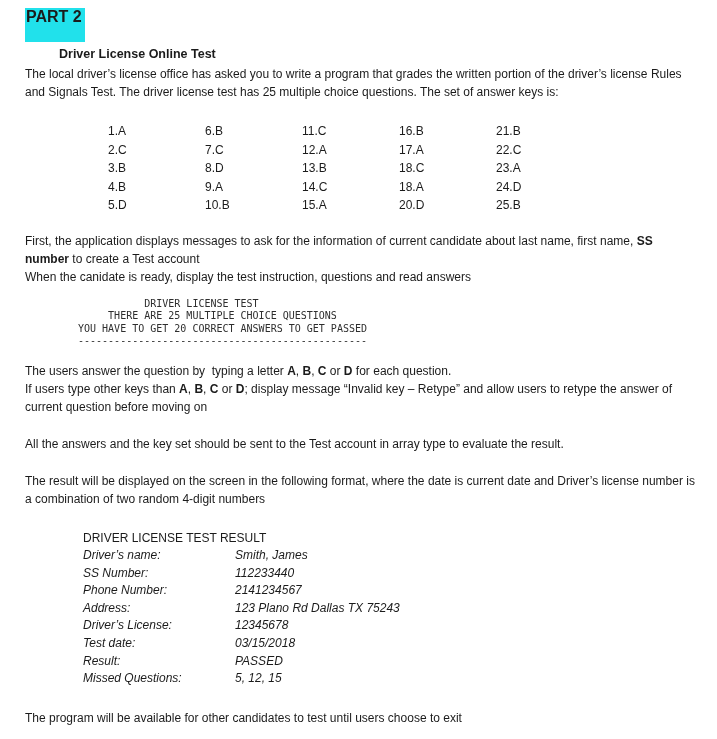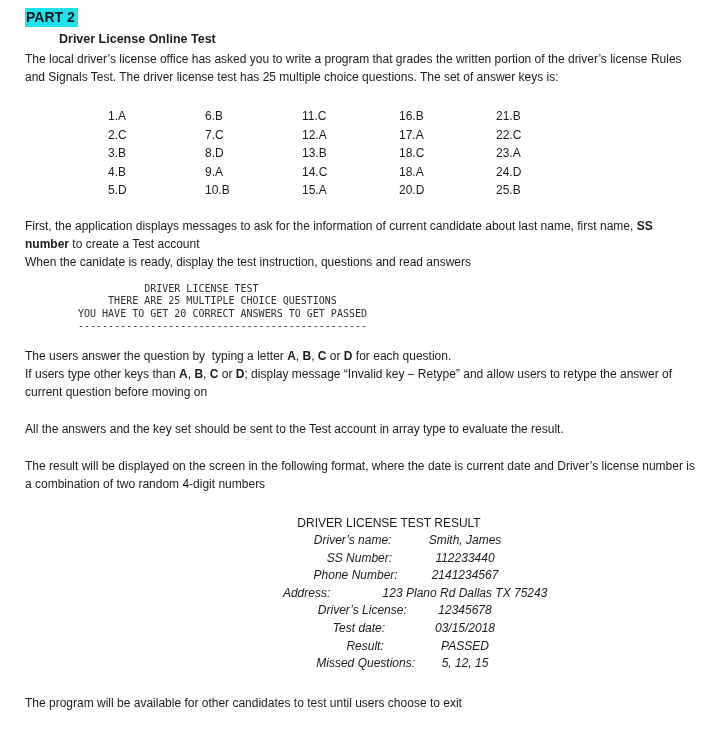--- a/index.html
+++ b/index.html
@@ -11,23 +11,23 @@
     font-size: 12px;
     line-height: 18px;
     color: #1b1b1b;
     box-sizing: border-box;
     padding: 8px 22px 0 25px;
     overflow: hidden;
   }
   .part-label {
     display: inline-block;
     font-weight: bold;
-    font-size: 14px;
+    font-size: 16px;
     background: #21e1eb;
-    padding: 0 3px 1px 1px;
+    padding: 0 3px 16px 1px;
   }
   .doc-title {
     font-weight: bold;
     font-size: 12.5px;
     margin-top: 3px;
     margin-left: 34px;
   }
   .para { white-space: pre-wrap; max-width: 670px; }
   .intro-para { margin-top: 2px; }
   .answer-table {
@@ -44,21 +44,20 @@
     line-height: 12.5px;
     color: #2e2e2e;
   }
   .console-line { white-space: pre; }
   .typing-section { margin-top: 14px; }
   .array-note { margin-top: 19px; }
   .result-intro { margin-top: 19px; }
   .result-block {
     margin: 22px 0 0 58px;
     line-height: 17.6px;
-    text-align: center;
   }
   .result-title { font-style: normal; }
   .result-row { font-style: italic; }
   .result-label { display: inline-block; width: 152px; }
   .footer-note { margin-top: 21px; }
 </style>
 </head>
 <body>
 
 

